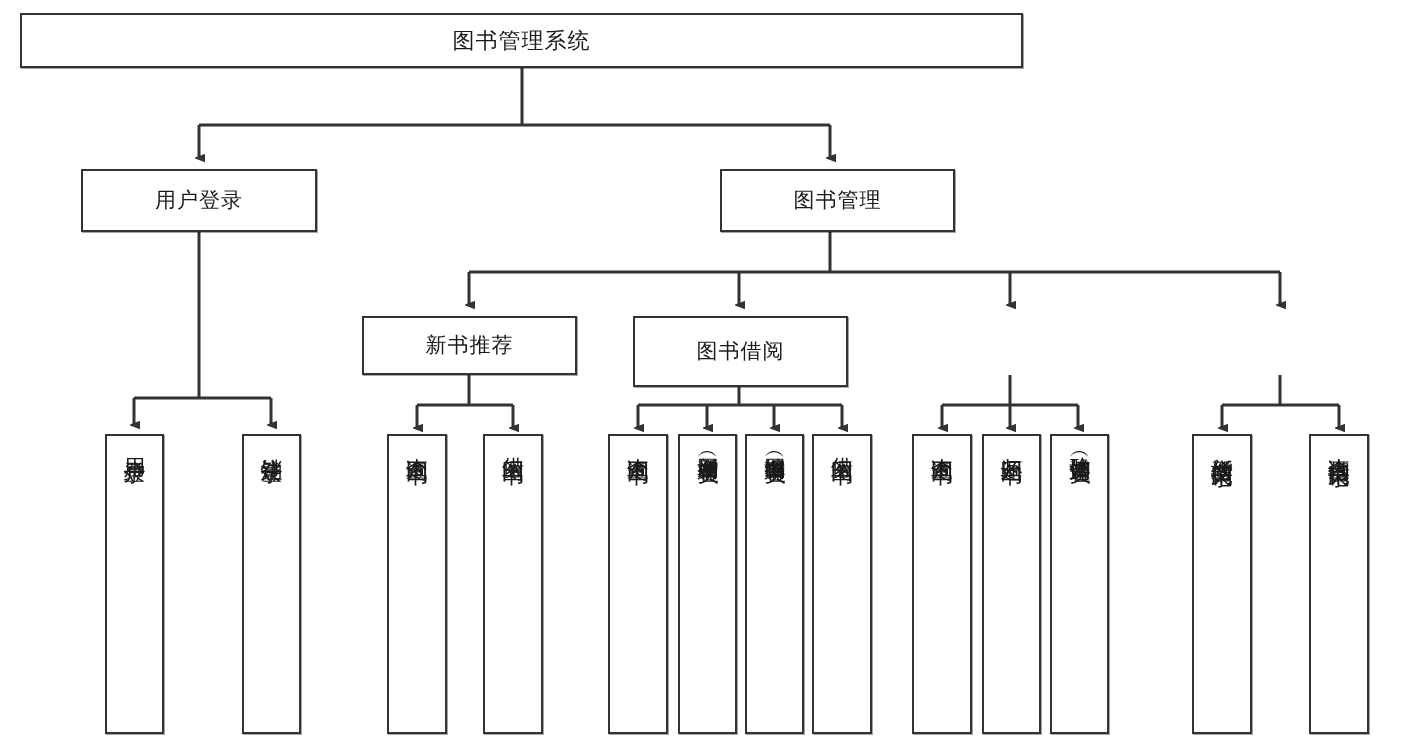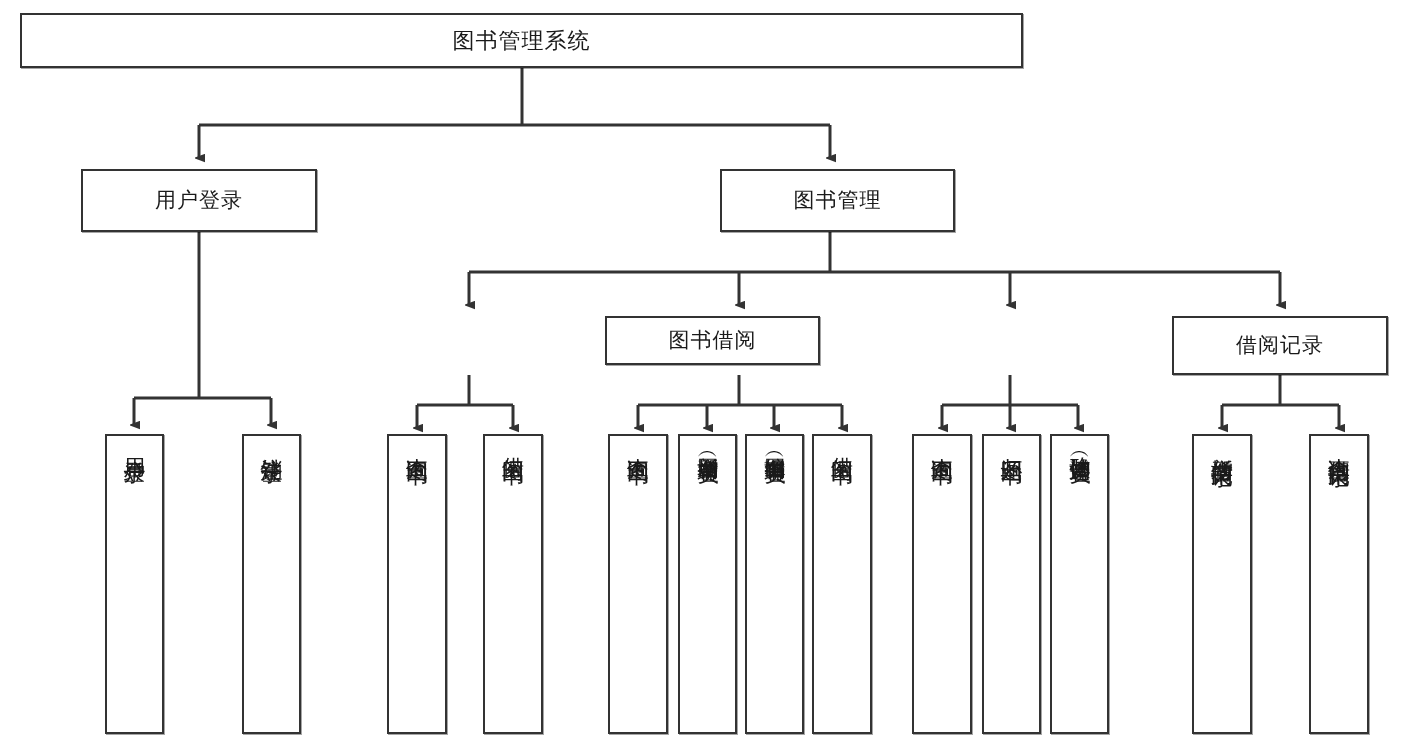--- a/index.html
+++ b/index.html
@@ -125,25 +125,25 @@
     <span class="label">图书管理系统</span>
   </div>
 
   <div class="node" style="left:81px; top:169px; width:236px; height:63px;">
     <span class="label">用户登录</span>
   </div>
   <div class="node" style="left:720px; top:169px; width:235px; height:63px;">
     <span class="label">图书管理</span>
   </div>
 
-  <div class="node" style="left:605px; top:316px; width:215px; height:49px;">
+  <div class="node" style="left:362px; top:316px; width:215px; height:59px;">
+    <span class="label">新书推荐</span>
+  </div>
+  <div class="node" style="left:633px; top:316px; width:215px; height:71px;">
     <span class="label">图书借阅</span>
-  </div>
-  <div class="node" style="left:1172px; top:316px; width:216px; height:59px;">
-    <span class="label">借阅记录</span>
   </div>
 
   <div class="node leaf" style="left:105px; top:434px; width:59px; height:300px;">
     <span class="label">用户登录</span>
   </div>
   <div class="node leaf" style="left:242px; top:434px; width:59px; height:300px;">
     <span class="label">注销登录</span>
   </div>
 
   <div class="node leaf" style="left:387px; top:434px; width:60px; height:300px;">

